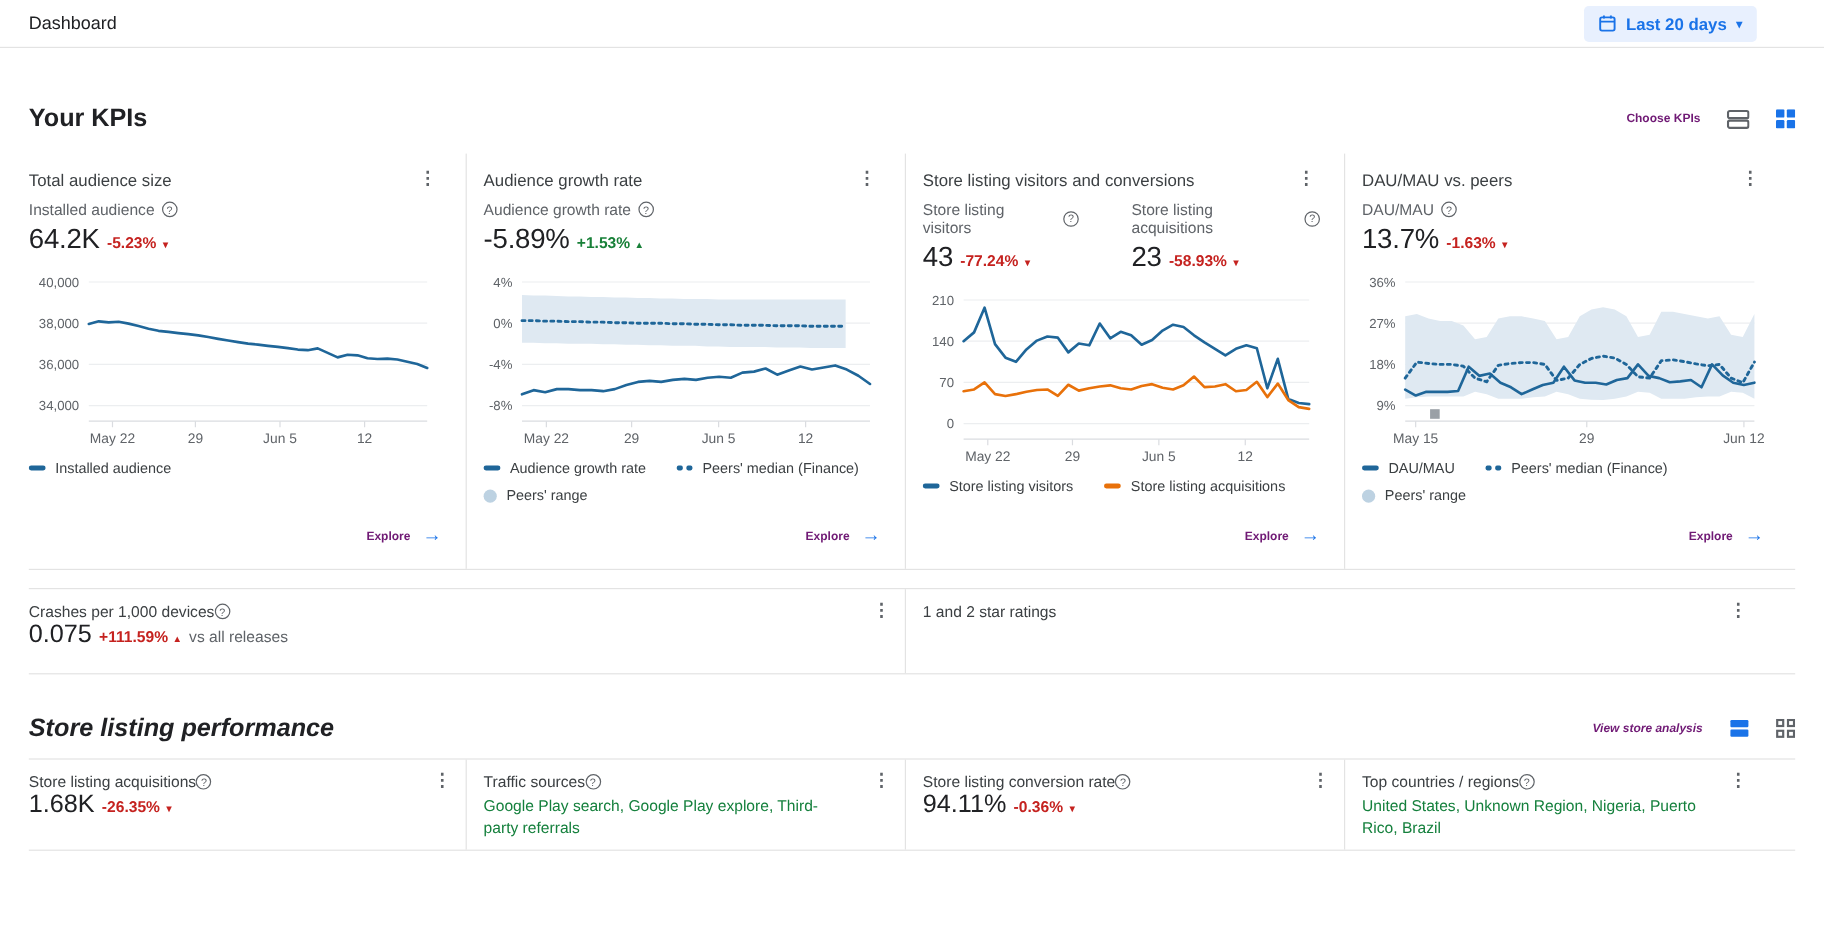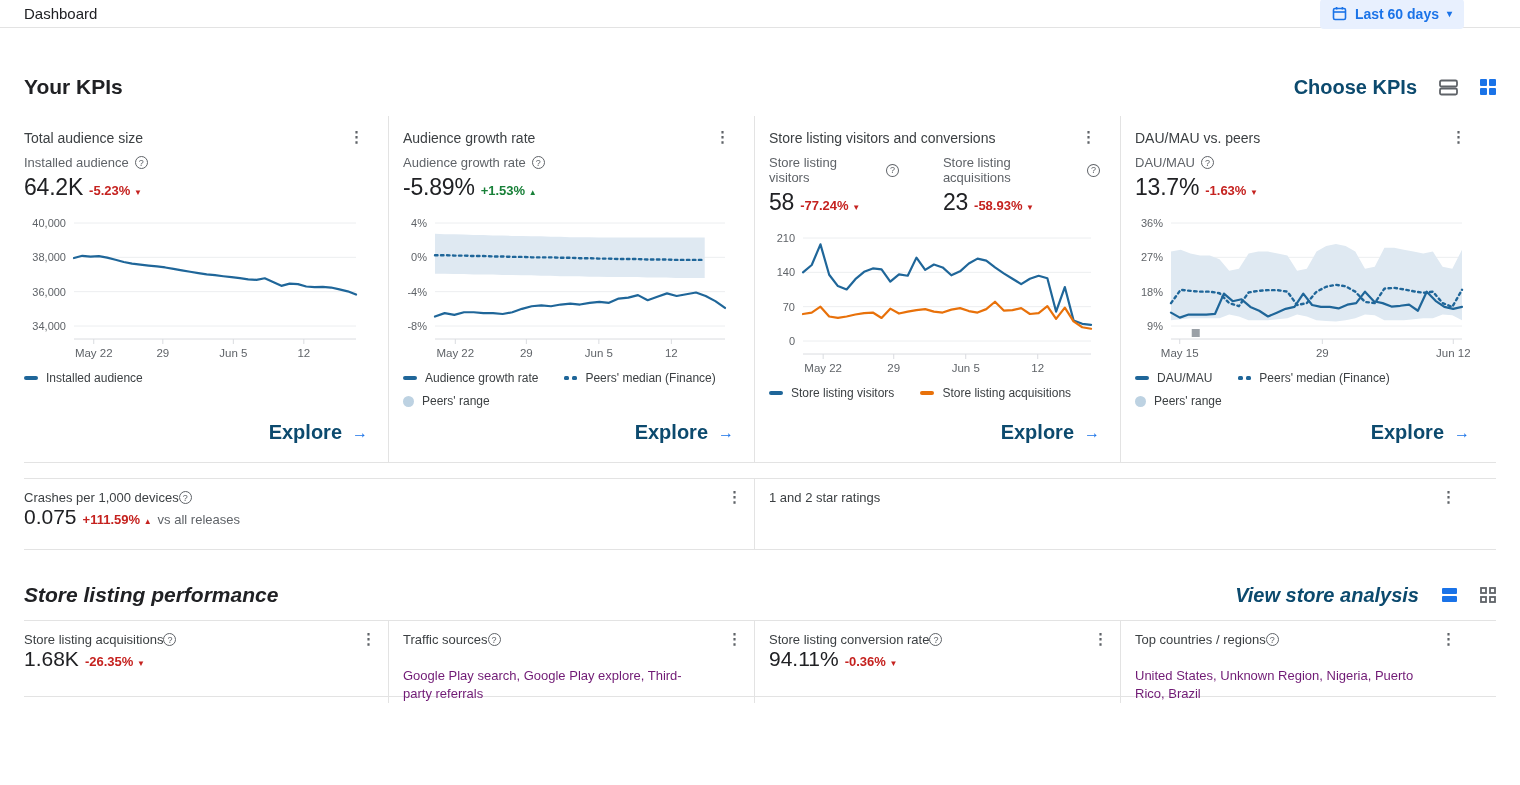--- a/index.html
+++ b/index.html
@@ -1,31 +1,31 @@
 <!DOCTYPE html>
 <html><head>
 <meta charset="utf-8">
 <style>
   * { margin:0; padding:0; box-sizing:border-box; }
   html,body { width:1520px; height:785px; background:#fff; font-family:"Liberation Sans",sans-serif; color:#202124; overflow:hidden; }
 
   
-  .topbar { height:28px; display:flex; align-items:center; justify-content:space-between; padding:0 56px 0 24px; border-bottom:1px solid #e3e3e3; }
+  .topbar { height:40px; display:flex; align-items:center; justify-content:space-between; padding:0 56px 0 24px; border-bottom:1px solid #e3e3e3; }
   .page-title { font-size:15px; color:#202124; }
   .date-chip { display:flex; align-items:center; gap:8px; background:#e8f0fe; border:none; border-radius:4px; height:30px; padding:0 12px; color:#1a73e8; font-size:14px; font-weight:bold; cursor:pointer; font-family:inherit; }
   .date-chip svg { display:block; }
   .caret { font-size:10px; }
 
   .content { padding:0 24px; }
 
   
   .section-head { display:flex; align-items:center; justify-content:space-between; }
   .section-head h2 { font-size:21px; font-weight:bold; color:#202124; letter-spacing:0; }
   .head-actions { display:flex; align-items:center; gap:22px; }
-  .blue-link { color:#0c4a6e; font-size:20px; font-weight:bold; text-decoration:none; cursor:pointer; }
+  .blue-link { color:#701a75; font-size:10px; font-weight:bold; text-decoration:none; cursor:pointer; }
   .view-icon { display:inline-flex; cursor:pointer; }
   .kpi-head { margin:44px 0 0 0; height:30px; }
 
   
   .kpi-row { margin-top:14px; display:grid; grid-template-columns:365px 366px 366px 1fr; height:347px; border-bottom:1px solid #e3e3e3; }
   .kpi-card { position:relative; padding:14px 20px 18px 0; border-right:1px solid #e3e3e3; display:flex; flex-direction:column; }
   .kpi-card:first-child { padding-left:0;justify-content:space-between; }
   .kpi-card + .kpi-card { padding-left:14px; }
   .kpi-card:last-child { border-right:none; padding-right:34px; }
   .card-title-row { display:flex; align-items:flex-start; justify-content:space-between; }
@@ -55,37 +55,37 @@
   .row2 { margin-top:15px; display:grid; grid-template-columns:731px 1fr; height:72px; border-top:1px solid #e3e3e3; border-bottom:1px solid #e3e3e3; }
   .store-head { margin-top:33px;font-style:italic; }
   .row4 { margin-top:13px; display:grid; grid-template-columns:365px 366px 366px 1fr; height:77px; border-top:1px solid #e3e3e3; border-bottom:1px solid #e3e3e3; }
   .cell { position:relative; padding:11px 8px 0 0; border-right:1px solid #e3e3e3; }
   .cell:last-child { border-right:none; padding-right:36px; }
   .cell + .cell { padding-left:14px; }
   .cell-top { display:flex; justify-content:space-between; align-items:flex-start; }
   .cell-label { display:flex; align-items:center; gap:0; font-size:13px; color:#3c4043; }
   .cell-value { margin-top:0; display:flex; align-items:baseline; gap:6px; }
   .cell-big { font-size:21px; color:#202124; }
-  .cell-desc { margin-top:20px; font-size:13px; color:#701a75; line-height:18px; max-width:300px; }
+  .cell-desc { margin-top:4px; font-size:13px; color:#15803d; line-height:18px; max-width:300px; }
 </style>
 </head>
 <body>
 
 <div class="topbar">
   <div class="page-title">Dashboard</div>
   <button class="date-chip">
     <span>
       <svg width="15" height="15" viewBox="0 0 15 15">
           <rect x="1.5" y="2.5" width="12" height="11" rx="1.5" fill="none" stroke="#1a73e8" stroke-width="1.6"></rect>
           <line x1="1.5" y1="6" x2="13.5" y2="6" stroke="#1a73e8" stroke-width="1.6"></line>
           <line x1="4.6" y1="1" x2="4.6" y2="3.5" stroke="#1a73e8" stroke-width="1.6"></line>
           <line x1="10.4" y1="1" x2="10.4" y2="3.5" stroke="#1a73e8" stroke-width="1.6"></line>
         </svg>
     </span>
-    <span>Last 60 days</span>
+    <span>Last 20 days</span>
     <span class="caret">▾</span>
   </button>
 </div>
 
 <div class="content">
 
   <div class="section-head kpi-head">
     <h2>Your KPIs</h2>
     <div class="head-actions">
       <a class="blue-link">Choose KPIs</a>
@@ -224,21 +224,21 @@
         <span class="card-title">Store listing visitors and conversions</span>
         <span class="kebab">⋮</span>
       </div>
       <div class="metrics">
         <div class="metric">
           <div class="metric-label">
               <span>Store listing visitors</span>
               <span class="help">?</span>
             </div>
           <div class="metric-value">
-            <span class="big">58</span>
+            <span class="big">43</span>
             <span class="delta" style="color: rgb(197, 34, 31);"><span>-77.24%</span> <span class="tri">▼</span></span>
           </div>
         </div>
         <div class="metric">
           <div class="metric-label">
               <span>Store listing acquisitions</span>
               <span class="help">?</span>
             </div>
           <div class="metric-value">
             <span class="big">23</span>

